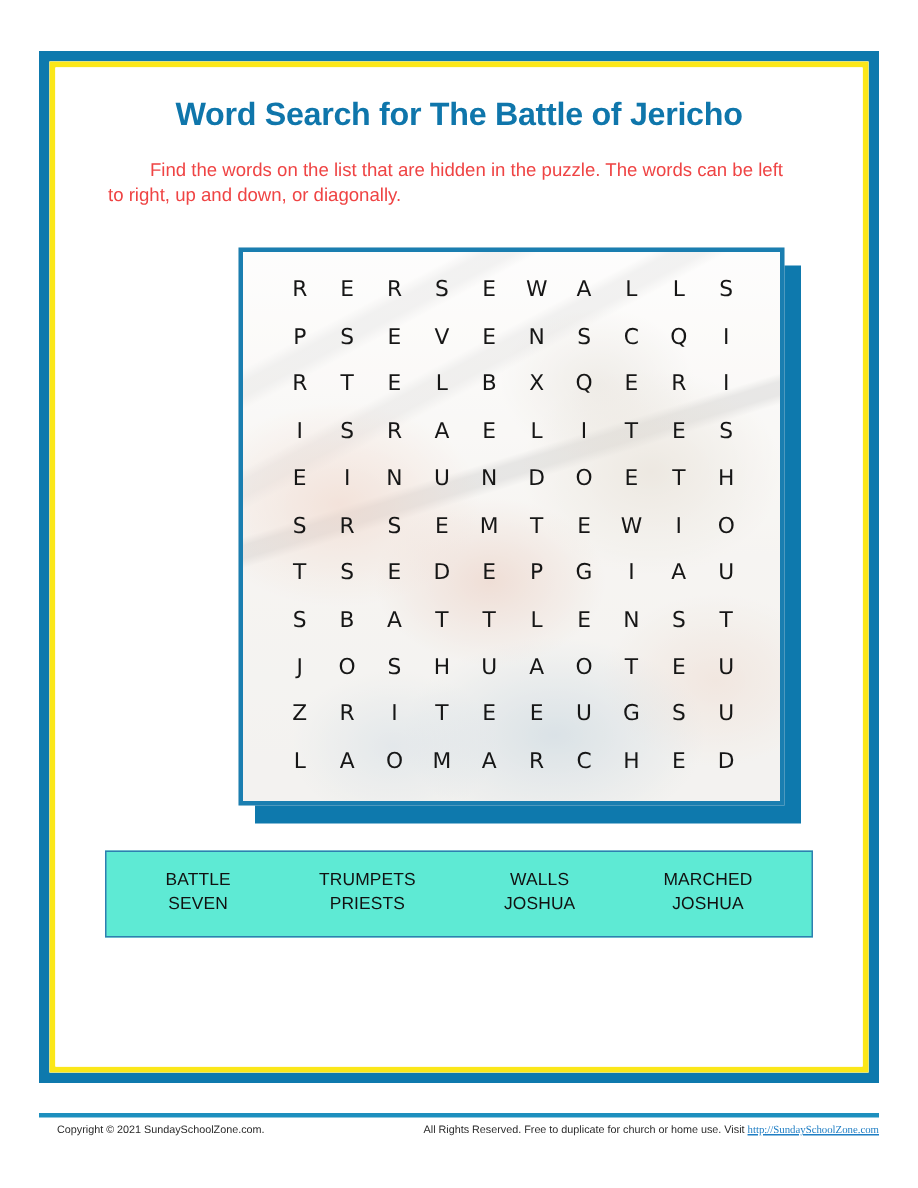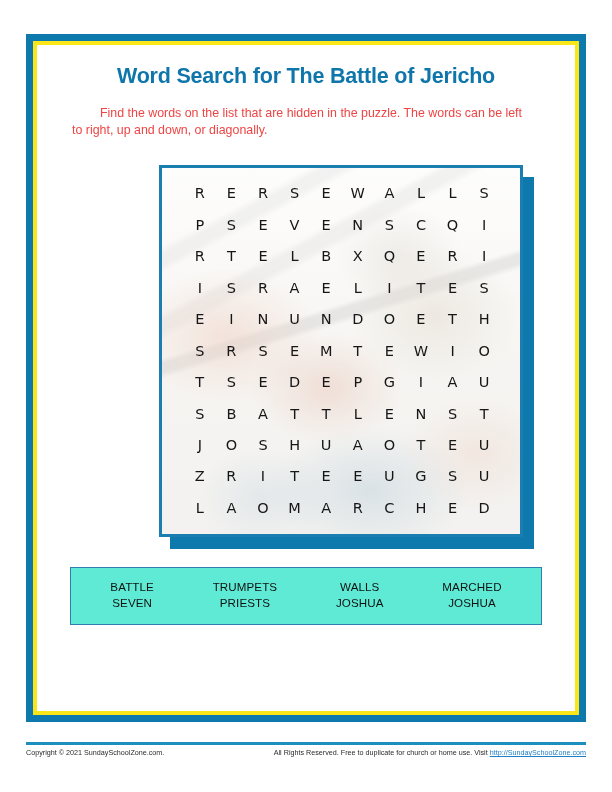--- a/index.html
+++ b/index.html
@@ -172,34 +172,35 @@
     height: 22px;
   }
   #footer-rule {
     position: absolute;
     left: 0; right: 0; top: 0;
     height: 2.5px;
     background: #1d8fbe;
   }
   #footer-text {
     position: absolute;
-    left: 0; right: 0; top: 6px;
+    left: 12px; right: 0; top: 6px;
     display: flex;
     justify-content: space-between;
     align-items: center;
     font-size: 7.2px;
     color: #2a2a2a;
     gap: 21px;
   }
   #footer-right {
     white-space: nowrap;
   }
   #footer-link {
     color: #1f7ec4;
     text-decoration: underline;
+    font-family: Liberation Serif, serif;
   }
 </style>
 </head>
 <body>
 
 <div id="page-frame">
   <div id="page-frame-inner">
     <div id="page-frame-inner2">
 
       <div id="sheet">

